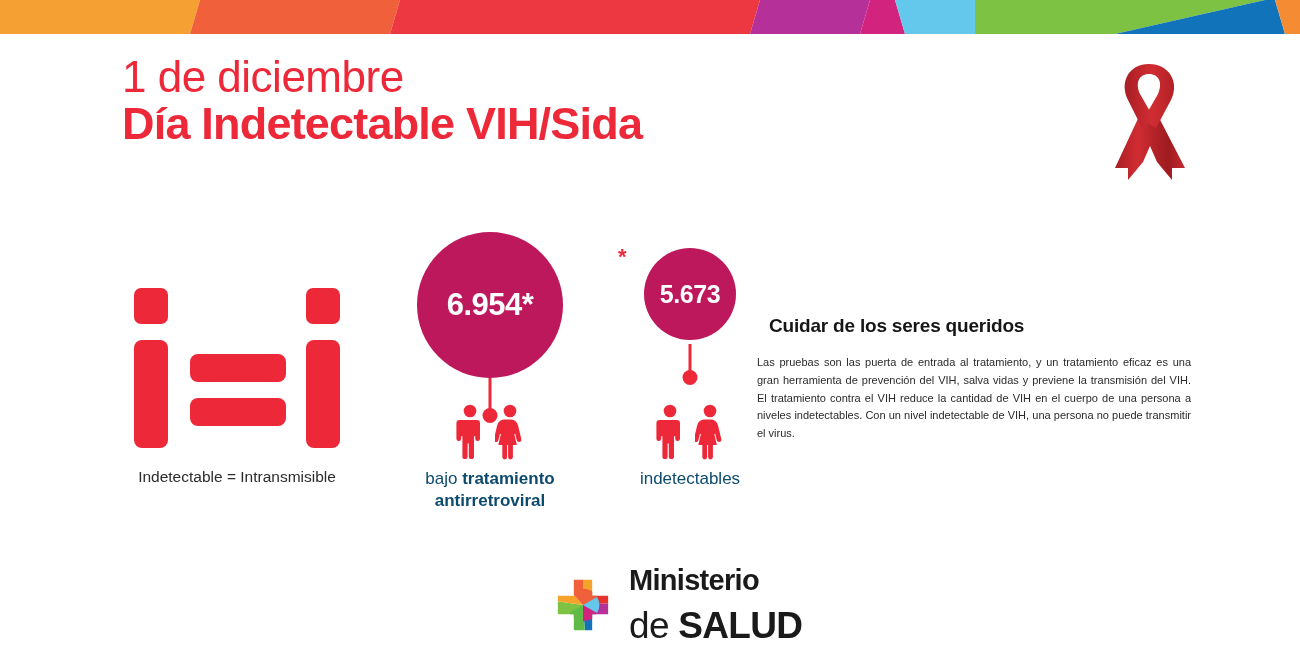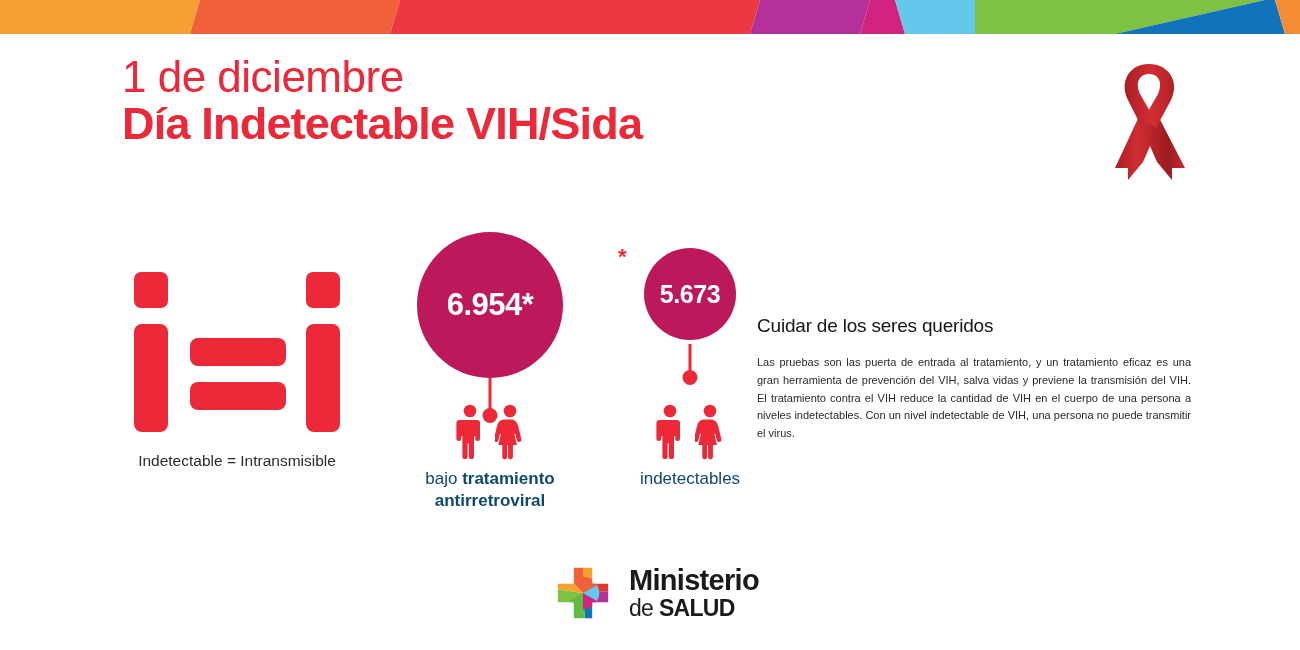--- a/index.html
+++ b/index.html
@@ -55,21 +55,21 @@
     position: absolute;
     top: 52px;
     left: 1085px;
     width: 130px;
     height: 130px;
   }
 
   
   #iei-block {
     position: absolute;
-    top: 268px;
+    top: 284px;
     left: 122px;
     width: 230px;
   }
   #iei-logo {
     position: relative;
     width: 218px;
     height: 168px;
     margin: 0 auto;
   }
   .iei-dot {
@@ -203,23 +203,23 @@
 
   
   #right-text {
     position: absolute;
     top: 315px;
     left: 757px;
     width: 434px;
   }
   #right-heading {
     font-size: 19px;
-    font-weight: 400;
+    font-weight: 700;
     color: #161616;
-    margin: 0 0 17px 0;
+    margin: 0 0 17px 12px;
     letter-spacing: -0.2px;
   }
   #right-body {
     font-size: 11px;
     line-height: 1.62;
     color: #2a2a2a;
     text-align: justify;
     margin: 0;
   }
 
@@ -237,25 +237,25 @@
     line-height: 1.0;
     color: #1a1a1a;
   }
   #logo-line1 {
     font-size: 29px;
     font-weight: 700;
     letter-spacing: -0.7px;
     display: block;
   }
   #logo-line2 {
-    font-size: 23px;
+    font-size: 37px;
     font-weight: 400;
     letter-spacing: -0.7px;
     display: block;
-    margin-top: 2px;
+    margin-top: 12px;
   }
   #logo-line2 b { font-weight: 700; }
 </style>
 </head>
 <body>
 
 <div id="top-bar">
   <svg width="1300" height="34" viewBox="0 0 1300 34" xmlns="http://www.w3.org/2000/svg">
     <polygon points="0,0 200,0 190,34 0,34" fill="#F5A032"></polygon>
     <polygon points="200,0 400,0 390,34 190,34" fill="#F0603A"></polygon>

